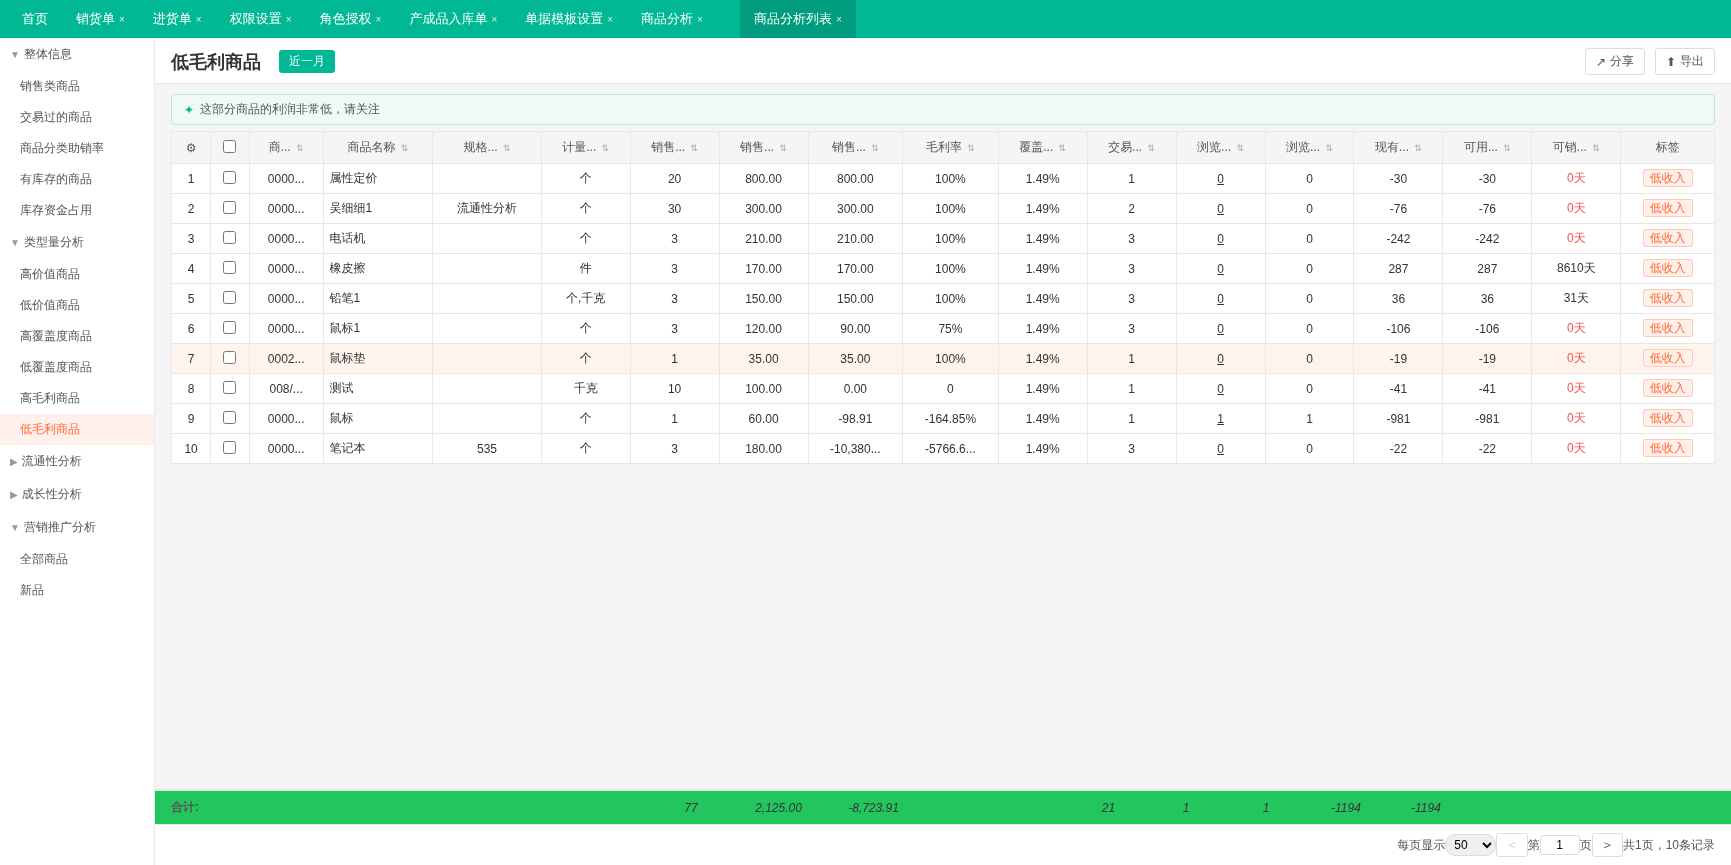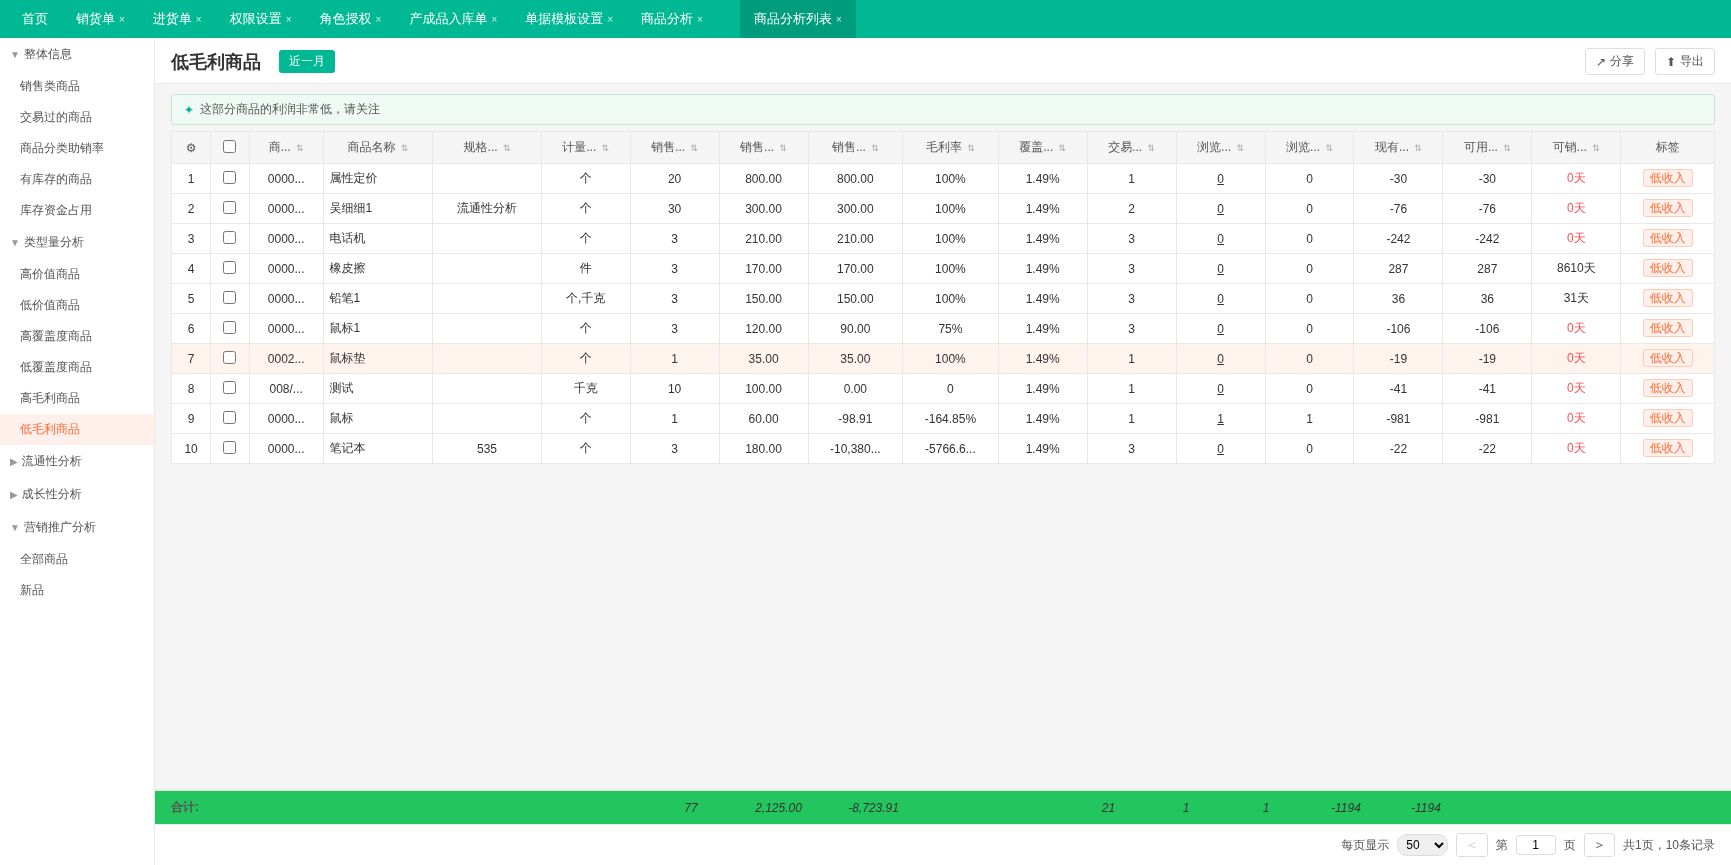--- a/index.html
+++ b/index.html
@@ -50,21 +50,21 @@
     .tag-badge { background: #fff0eb; color: #ff6b35; border: 1px solid #ffcbb3; border-radius: 3px; padding: 1px 6px; font-size: 12px; }
     .underline-link { text-decoration: underline; color: #333; cursor: pointer; }
 
     
     .table-footer { background: #22c55e; border-top: 2px solid #e8e8e8; padding: 8px 16px; display: flex; align-items: center; }
     .footer-label { color: #555; font-weight: bold; margin-right: 20px; width: 40px; }
     .footer-cells { display: flex; flex: 1; font-style: italic; }
     .footer-cell { text-align: center; color: #333; }
 
     
-    .pagination { display: flex; align-items: center; justify-content: flex-end; padding: 8px 16px; background: #fff; border-top: 1px solid #e8e8e8; gap: 8px; font-size: 12px; color: #555; }
+    .pagination { display: flex; align-items: center; justify-content: flex-end; padding: 8px 16px; background: #fff; border-top: 1px solid #e8e8e8; gap: 0; font-size: 12px; color: #555; }
     .pagination select { border: 1px solid #ddd; border-radius: 10px; padding: 2px 4px; font-size: 12px; }
     .page-btn { border: 1px solid #ddd; background: #fff; border-radius: 3px; padding: 2px 8px; cursor: pointer; color: #555; }
     .page-btn:disabled { color: #ccc; cursor: default; }
     .page-input { border: 1px solid #ddd; border-radius: 3px; padding: 2px 6px; width: 40px; text-align: center; font-size: 12px; }
   </style>
 </head>
 <body>
 
 <nav class="top-nav">
   <div class="nav-item">首页</div>

